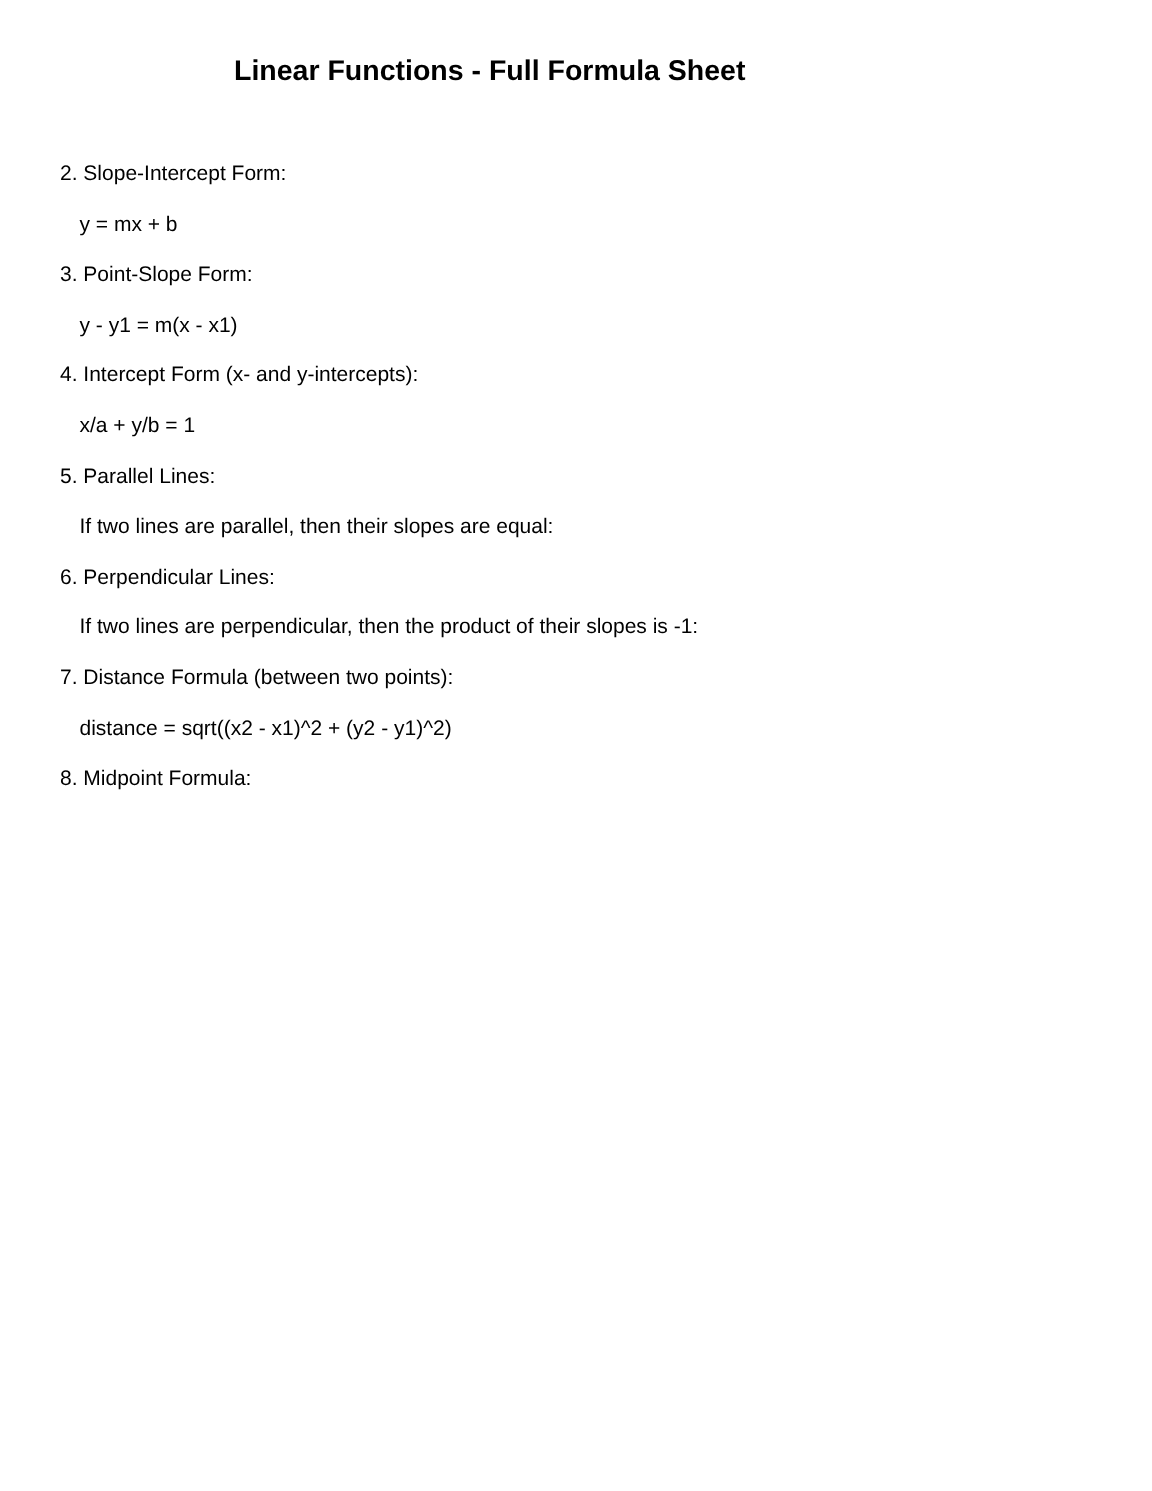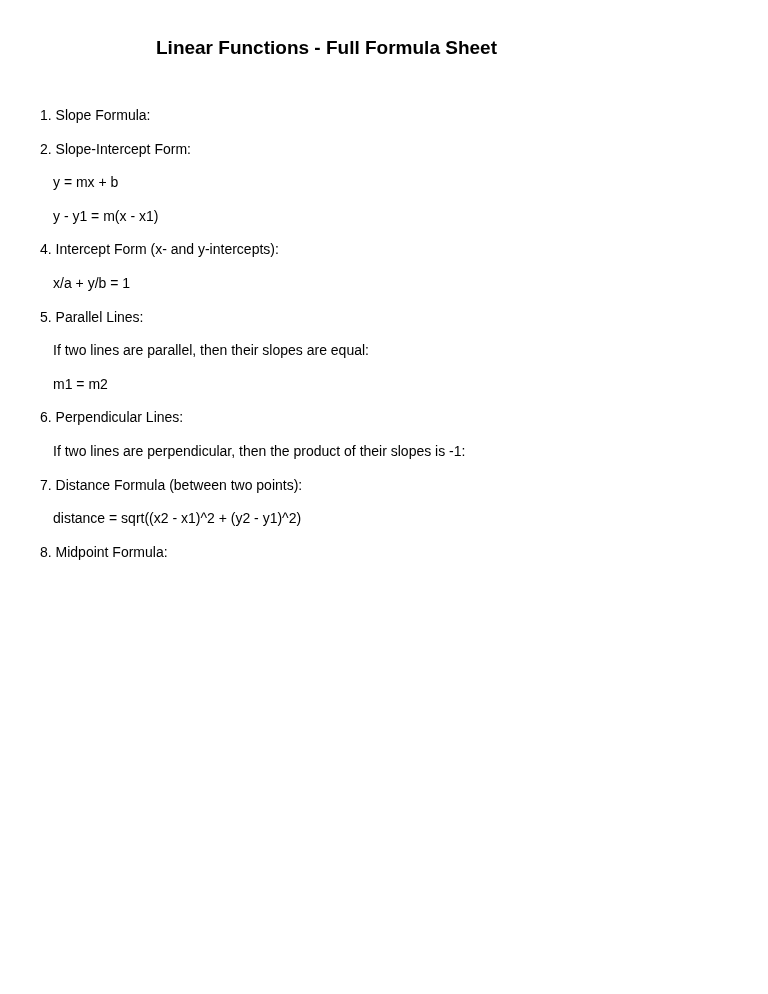--- a/index.html
+++ b/index.html
@@ -47,41 +47,40 @@
   </style>
 </head>
 <body>
 
 <div>
   <div class="page-title">Linear Functions - Full Formula Sheet</div>
 
   <div class="sections">
 
     <div>
-      <div class="line heading">1. Slope Formula:</div>
     </div>
 
     <div>
       <div class="line heading">2. Slope-Intercept Form:</div>
       <div class="line body-line">y = mx + b</div>
     </div>
 
     <div>
+      <div class="line heading">3. Point-Slope Form:</div>
       <div class="line body-line">y - y1 = m(x - x1)</div>
     </div>
 
     <div>
       <div class="line heading">4. Intercept Form (x- and y-intercepts):</div>
       <div class="line body-line">x/a + y/b = 1</div>
     </div>
 
     <div>
       <div class="line heading">5. Parallel Lines:</div>
       <div class="line body-line">If two lines are parallel, then their slopes are equal:</div>
-      <div class="line body-line">m1 = m2</div>
     </div>
 
     <div>
       <div class="line heading">6. Perpendicular Lines:</div>
       <div class="line body-line">If two lines are perpendicular, then the product of their slopes is -1:</div>
     </div>
 
     <div>
       <div class="line heading">7. Distance Formula (between two points):</div>
       <div class="line body-line">distance = sqrt((x2 - x1)^2 + (y2 - y1)^2)</div>

